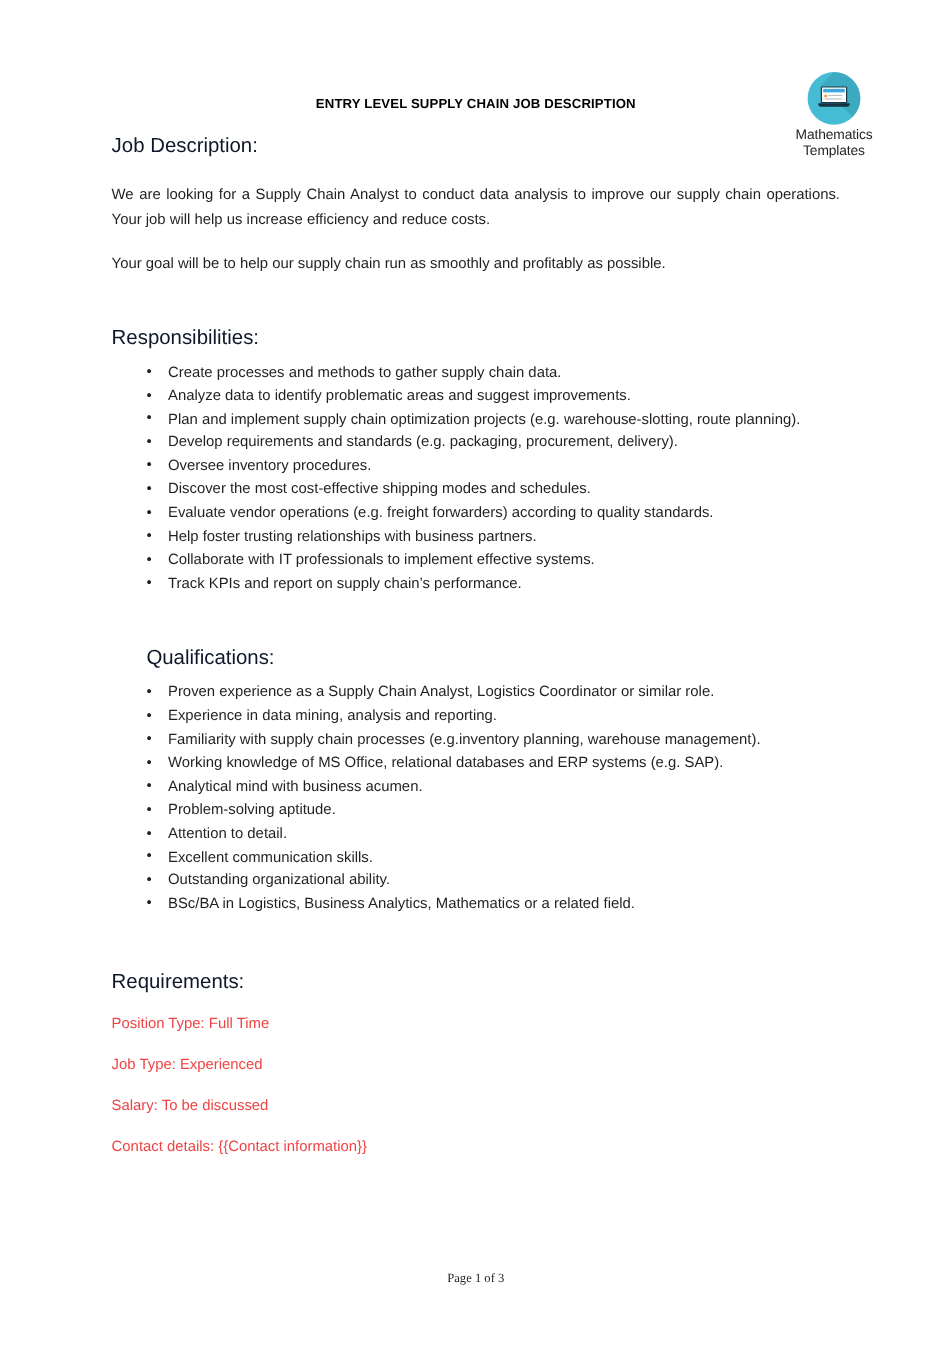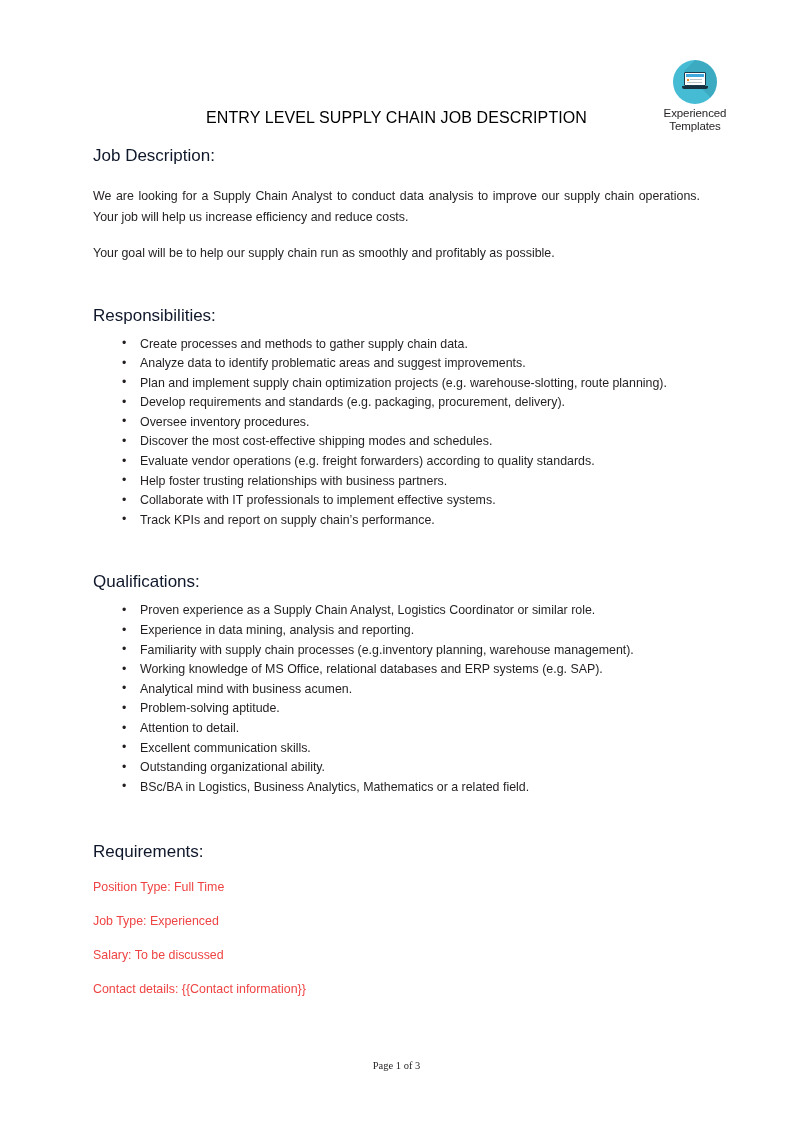--- a/index.html
+++ b/index.html
@@ -116,24 +116,24 @@
 
   
   .doc {
     position: absolute;
     left: 93px;
     top: 0;
     width: 607px;
   }
   .doc-title {
     margin: 0;
-    padding-top: 109px;
+    padding-top: 81px;
     text-align: center;
-    font-size: 16px;
-    font-weight: normal;
+    font-size: 11px;
+    font-weight: bold;
     letter-spacing: 0.1px;
     color: #000000;
   }
   .section-heading {
     font-size: 17px;
     font-weight: normal;
     color: #0f172a;
   }
   .para {
     font-size: 12.4px;
@@ -144,21 +144,21 @@
   .para-left {
     text-align: left;
   }
 
   #job-desc-heading { margin-top: 19px; }
   #intro-p1 { margin-top: 20px; }
   #intro-p2 { margin-top: 16px; }
   #intro-p3 { margin-top: 16px; }
 
   #responsibilities-heading { margin-top: 42px; }
-  #qualifications-heading   { margin-top: 42px; }
+  #qualifications-heading   { margin-top: 42px; margin-left: 29px; }
   #requirements-heading     { margin-top: 45px; }
 
   ul.bullets {
     margin: 9px 0 0 0;
     padding: 0;
     list-style: none;
   }
   ul.bullets li {
     position: relative;
     padding-left: 47px;
@@ -210,21 +210,21 @@
           <div class="laptop-titlebar"></div>
           <div class="laptop-dot"></div>
           <div class="laptop-line1"></div>
           <div class="laptop-line2"></div>
         </div>
         <div class="laptop-base"></div>
       </div>
     </div>
   </div>
   <div class="logo-text">
-    <div>Experienced</div>
+    <div>Mathematics</div>
     <div>Templates</div>
   </div>
 </div>
 
 <div class="doc">
 
   <h1 class="doc-title">ENTRY LEVEL SUPPLY CHAIN JOB DESCRIPTION</h1>
 
   <div class="section-heading" id="job-desc-heading">Job Description:</div>
 

